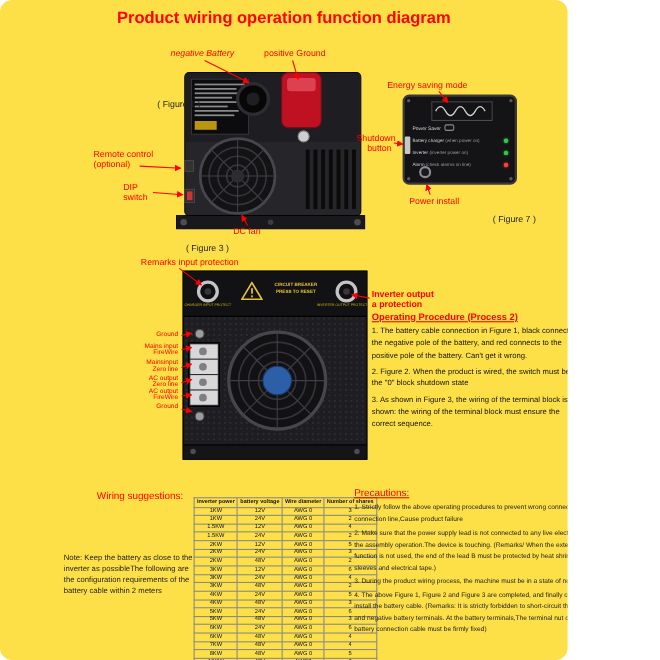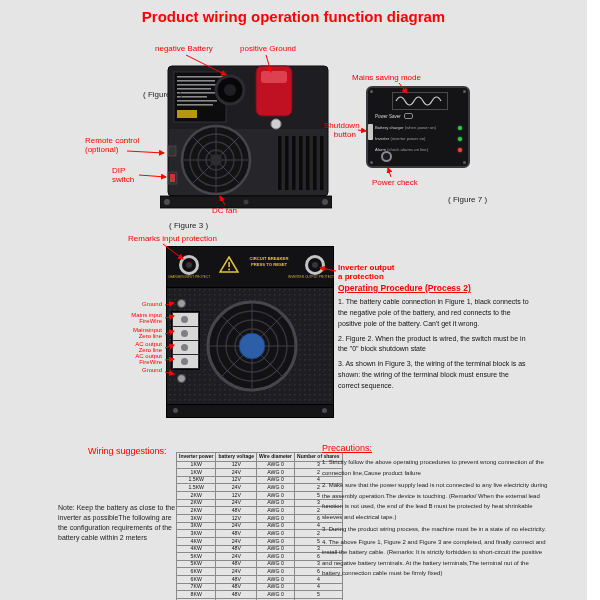--- a/index.html
+++ b/index.html
@@ -1,17 +1,17 @@
 <!DOCTYPE html>
 <html><head>
 <meta charset="utf-8">
 <style>
   html,body{margin:0;padding:0;background:#fff;}
-  #page{position:relative;width:587px;height:600px;background:#e5e5e5;
-        font-family:"Liberation Sans",sans-serif;overflow:hidden;}
+  #page{position:relative;width:516px;height:600px;background:#fde047;
+        font-family:"Liberation Sans",sans-serif;overflow:hidden;border-radius:11px;}
   .abs{position:absolute;}
   .title{position:absolute;top:8px;left:0;width:100%;text-align:center;
          color:#ff0000;font-size:15px;font-weight:bold;}
   .lbl{position:absolute;color:#ff0000;font-size:8px;line-height:1.15;white-space:pre-line;}
   .cap{position:absolute;color:#222;font-size:8px;padding-left:45px;}
   .overlay{position:absolute;left:0;top:0;pointer-events:none;z-index:6;}
 
   
   .fig1-wrap{left:160px;top:60px;width:172px;height:150px;}
 
@@ -137,21 +137,21 @@
       </g>
       <g>
         <rect x="0" y="136" width="172" height="12" fill="#19191c" stroke="#000" stroke-width="0.8"></rect>
         <circle cx="7" cy="142" r="3" fill="#4c4c52"></circle>
           <circle cx="165" cy="142" r="3" fill="#4c4c52"></circle>
         <circle cx="86" cy="142" r="2.5" fill="#3c3c41"></circle>
       </g>
     </svg>
   </div>
 
-  <div class="lbl" style="left:155px;top:44px;">negative Battery</div>
+  <div class="lbl" style="left:155px;top:44px;font-style:italic;">negative Battery</div>
   <div class="lbl" style="left:240px;top:44px;">positive Ground</div>
   <div class="cap" style="left:98px;top:90px;">( Figure 1 )</div>
   <div class="lbl" style="left:85px;top:136px;">Remote control
 (optional)</div>
   <div class="lbl" style="left:112px;top:166px;">DIP
 switch</div>
   <div class="lbl" style="left:212px;top:206px;text-align:right;">DC fan</div>
 
   <div class="abs fig2-panel">
     <div class="corner" style="left:2px;top:2px;"></div>
@@ -178,24 +178,24 @@
     </div>
     <div class="ind-row" style="top:60px;">
       <span><span>Alarm</span>
         <span class="ind-desc">(check alarms on line)</span></span>
       <span class="led led-red"></span>
     </div>
     <div class="rocker"></div>
     <div class="pwr-btn"></div>
   </div>
 
-  <div class="lbl" style="left:352px;top:73px;">Mains saving mode</div>
+  <div class="lbl" style="left:352px;top:73px;">Energy saving mode</div>
   <div class="lbl" style="left:324px;top:121px;text-align:right;width:32px;">Shutdown
 button</div>
-  <div class="lbl" style="left:372px;top:178px;">Power check</div>
+  <div class="lbl" style="left:372px;top:178px;">Power install</div>
   <div class="cap" style="left:403px;top:195px;">( Figure 7 )</div>
 
   <div class="cap" style="left:124px;top:221px;">( Figure 3 )</div>
   <div class="lbl" style="left:128px;top:234px;">Remarks input protection</div>
   <div class="lbl" style="left:338px;top:263px;font-weight:bold;">Inverter output
 a protection</div>
 
   <div class="abs fig3-panel">
     <div class="f3-top">
       <div class="breaker" style="left:12px;top:8px;"></div>

